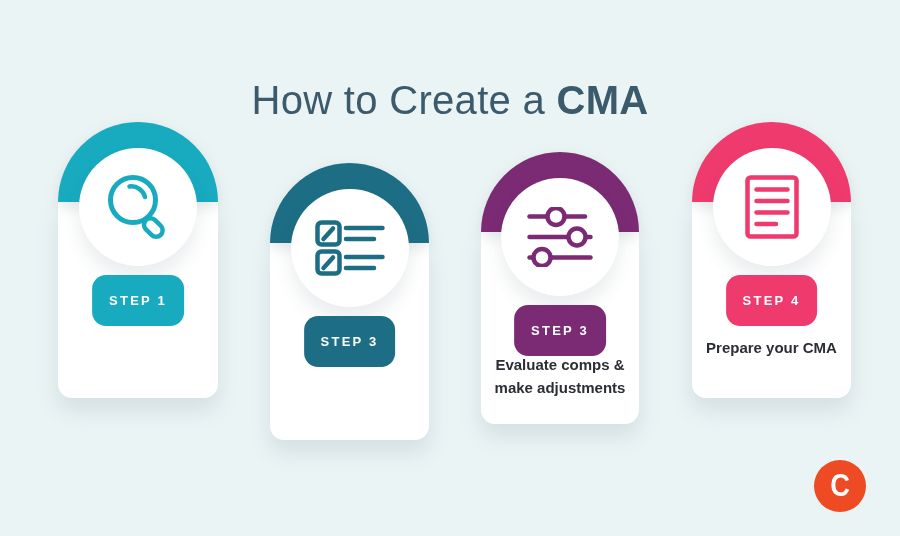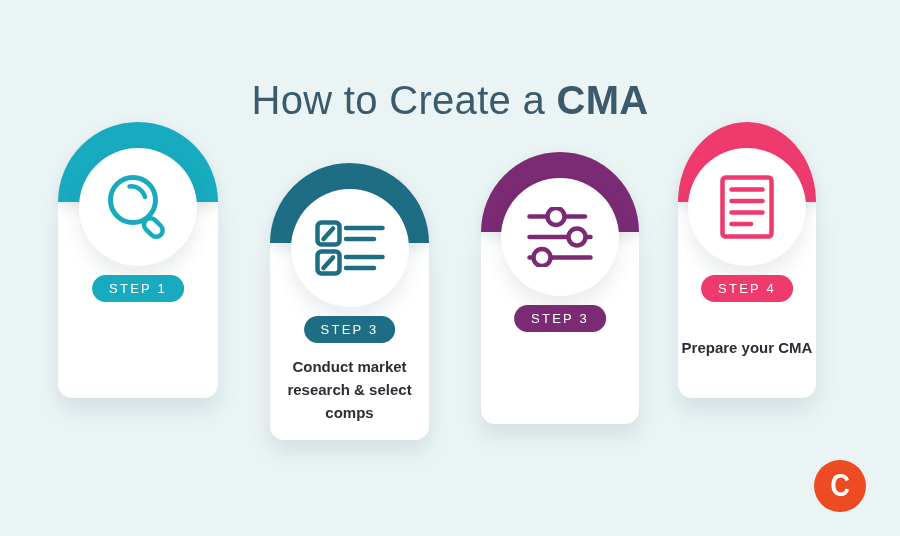--- a/index.html
+++ b/index.html
@@ -28,21 +28,21 @@
     color: var(--title, #3b5a6b);
     letter-spacing: 0.3px;
   }
   .title .hl { font-weight: 800; }
 
   
   .card { position: absolute; }
   .card-1 { left: 58px;  top: 122px; width: 160px; height: 276px; }
   .card-2 { left: 270px; top: 163px; width: 159px; height: 277px; }
   .card-3 { left: 481px; top: 152px; width: 158px; height: 272px; }
-  .card-4 { left: 678px; top: 122px; width: 138px; height: 276px; }
+  .card-4 { left: 692px; top: 122px; width: 159px; height: 276px; }
 
   .arch {
     position: absolute;
     top: 0; left: 0; right: 0;
     height: 80px;
     background: var(--c);
     border-radius: 50% 50% 0 0 / 100% 100% 0 0;
     filter: drop-shadow(0 5px 7px rgba(45, 75, 88, 0.14));
     z-index: 1;
   }
@@ -73,23 +73,23 @@
 
   .badge {
     position: absolute;
     top: 153px;
     left: 50%;
     transform: translateX(-50%);
     z-index: 2;
     background: var(--c);
     color: #ffffff;
     border-radius: 14px;
-    padding: 6px 17px;
+    padding: 18px 17px;
     font-size: 13px;
-    font-weight: 400;
+    font-weight: 700;
     letter-spacing: 2.2px;
     white-space: nowrap;
   }
 
   .text {
     position: absolute;
     top: 181px; bottom: 6px; left: 0; right: 0;
     z-index: 2;
     display: flex;
     align-items: center;
@@ -161,41 +161,41 @@
         <path d="M 8.5 48 L 18 37.5"></path>
         <path d="M 31 8 H 67.5"></path>
         <path d="M 31 19 H 59"></path>
         <path d="M 31 37 H 67.5"></path>
         <path d="M 31 48 H 59"></path>
       </svg>
     </div>
     <div class="badge">
       <span>STEP 3</span>
     </div>
-    <div class="text">
-      <span>Conduct market research &amp; select comps</span>
-    </div>
   </section>
 
   <section class="card card-3" style="--c: #7b2b73;">
     <div class="body" style="--txt: #2c2e35;"></div>
     <div class="arch"></div>
     <div class="icon-circle">
       <svg class="icon" width="66" height="60" viewBox="0 0 66 60" fill="none" stroke="currentColor" stroke-width="4.5" stroke-linecap="round">
         <path d="M 2.5 9.5 H 58"></path>
         <circle cx="29" cy="9.5" r="8.5" fill="#ffffff"></circle>
         <path d="M 2.5 30 H 63.5"></path>
         <circle cx="50" cy="30" r="8.5" fill="#ffffff"></circle>
         <path d="M 2.5 50.5 H 63.5"></path>
         <circle cx="15" cy="50.5" r="8.5" fill="#ffffff"></circle>
       </svg>
     </div>
     <div class="badge">
       <span>STEP 3</span>
     </div>
+    <div class="text">
+      <span>Evaluate comps &amp; make adjustments</span>
+    </div>
   </section>
 
   <section class="card card-4" style="--c: #ef3a6e;">
     <div class="body" style="--txt: #2c2e35;"></div>
     <div class="arch"></div>
     <div class="icon-circle">
       <svg class="icon" width="54" height="64" viewBox="0 0 54 64" fill="none" stroke="currentColor" stroke-width="4.5" stroke-linecap="round" stroke-linejoin="round">
         <rect x="2.5" y="2.5" width="49" height="59" rx="3"></rect>
         <path d="M 11.5 14.5 H 42.5"></path>
         <path d="M 11.5 26 H 42.5"></path>

